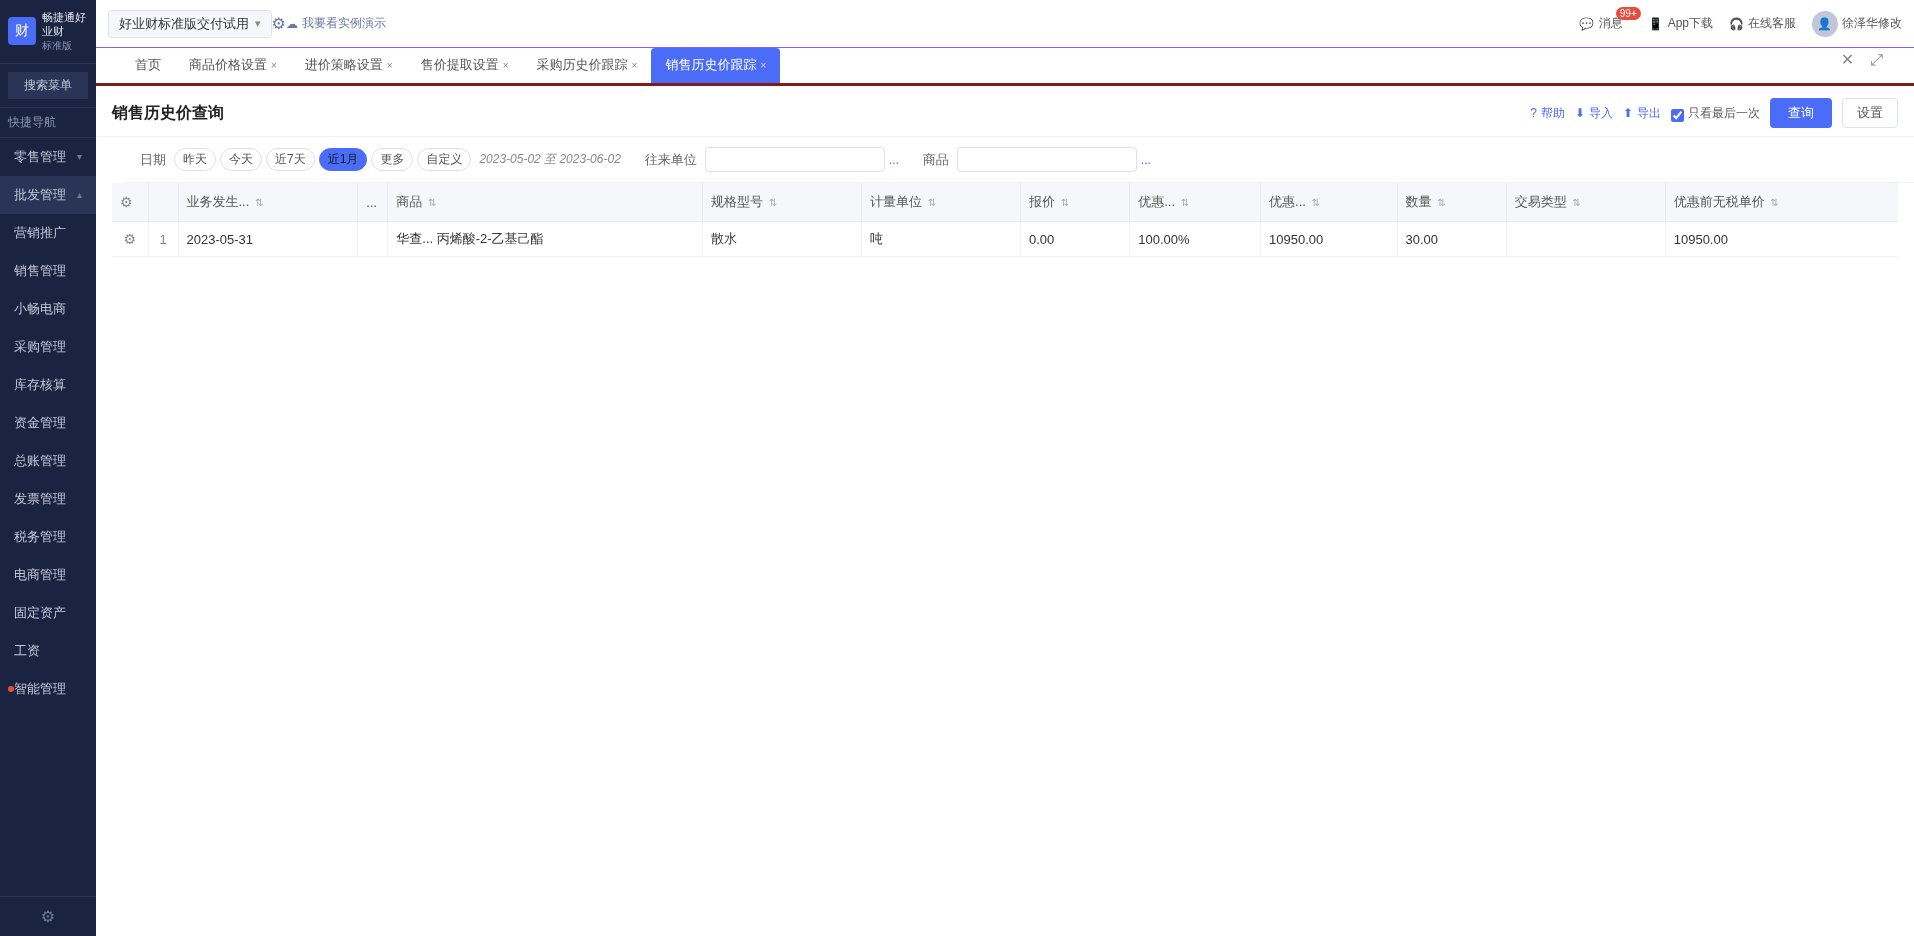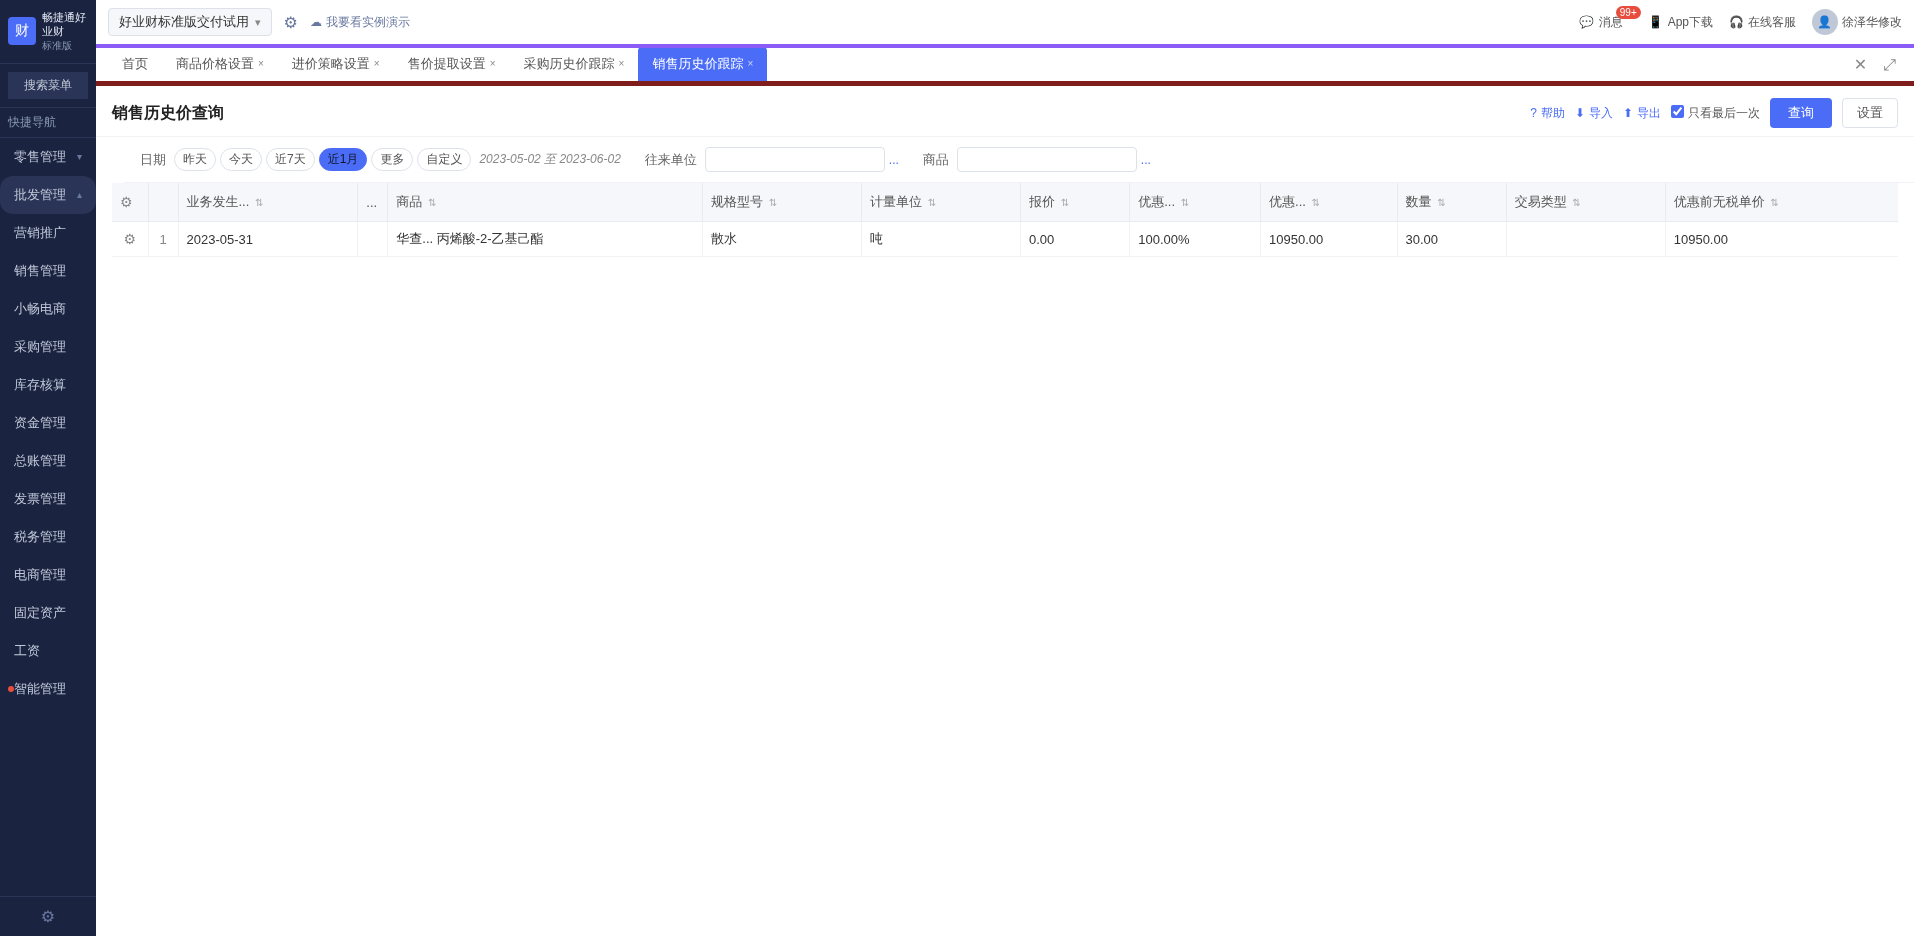--- a/index.html
+++ b/index.html
@@ -76,21 +76,21 @@
       display: flex;
       align-items: center;
       justify-content: space-between;
       padding: 10px 14px;
       cursor: pointer;
       color: #c0c8d8;
       font-size: 13px;
       transition: background 0.15s;
       position: relative;
     }
-    .sidebar-item.has-expand-up { background: #2a3456; border-radius: 13px; }
+    .sidebar-item.has-expand-up { background: #2a3456; }
     .sidebar-item .arrow { font-size: 10px; color: #6878a0; }
     .sidebar-item .dot { width: 6px; height: 6px; background: #e74c3c; border-radius: 50%; position: absolute; left: 8px; top: 50%; transform: translateY(-50%); }
     .sidebar-bottom {
       padding: 10px 8px;
       border-top: 1px solid #2a3456;
       display: flex;
       justify-content: center;
     }
     .sidebar-gear {
       color: #6878a0;
@@ -108,22 +108,22 @@
       overflow: hidden;
     }
 
     
     .topbar {
       background: #fff;
       height: 48px;
       display: flex;
       align-items: center;
       padding: 0 12px;
-      border-bottom: 4px solid #8b5cf6;
-      gap: 12px;
+      border-bottom: 1px solid #8b5cf6;
+      gap: 0;
       flex-shrink: 0;
     }
     .topbar-module-select {
       display: flex;
       align-items: center;
       gap: 6px;
       background: #f5f7fa;
       border: 1px solid #dde1ea;
       border-radius: 4px;
       padding: 4px 10px;
@@ -182,23 +182,23 @@
       align-items: center;
       justify-content: center;
       color: #555;
       font-size: 12px;
     }
 
     
     .tabs {
       background: #fff;
       display: flex;
-      align-items: center;
-      border-bottom: 5px solid #7f1d1d;
-      padding: 0 12px;
+      align-items: flex-start;
+      border-bottom: 3px solid #7f1d1d;
+      padding: 0 25px;
       flex-shrink: 0;
       height: 38px;
       overflow: hidden;
     }
     .tab {
       padding: 8px 14px;
       font-size: 13px;
       color: #555;
       cursor: pointer;
       white-space: nowrap;
@@ -282,21 +282,21 @@
       background: white;
       color: #555;
       border: 1px solid #dde1ea;
       padding: 5px 14px;
       border-radius: 4px;
       cursor: pointer;
       font-size: 13px;
     }
     .checkbox-label {
       display: flex;
-      align-items: flex-start;
+      align-items: flex-end;
       gap: 4px;
       font-size: 12px;
       color: #555;
       cursor: pointer;
     }
     .checkbox-label input { accent-color: #4a6cf7; }
 
     
     .filter-row {
       display: flex;

